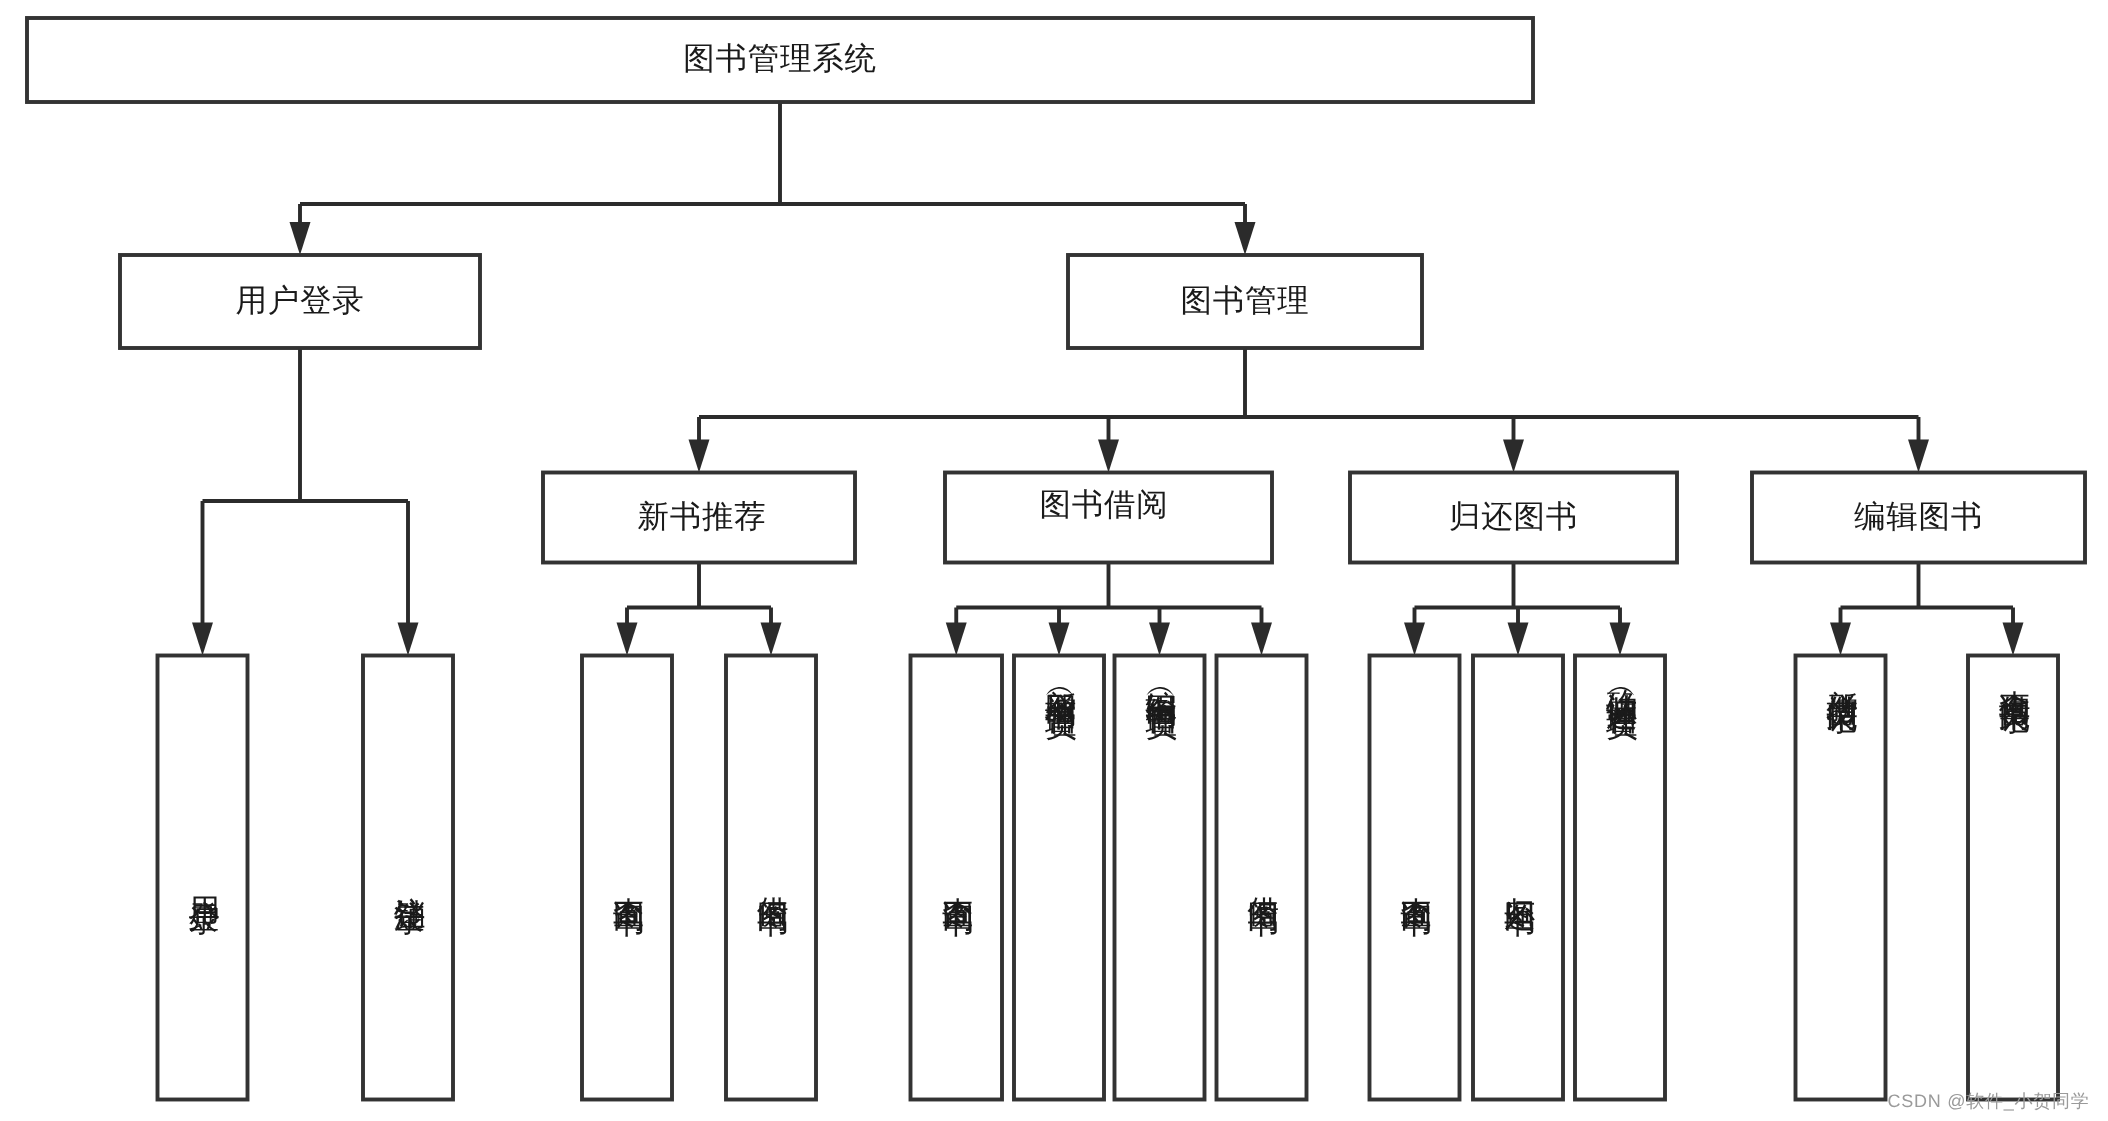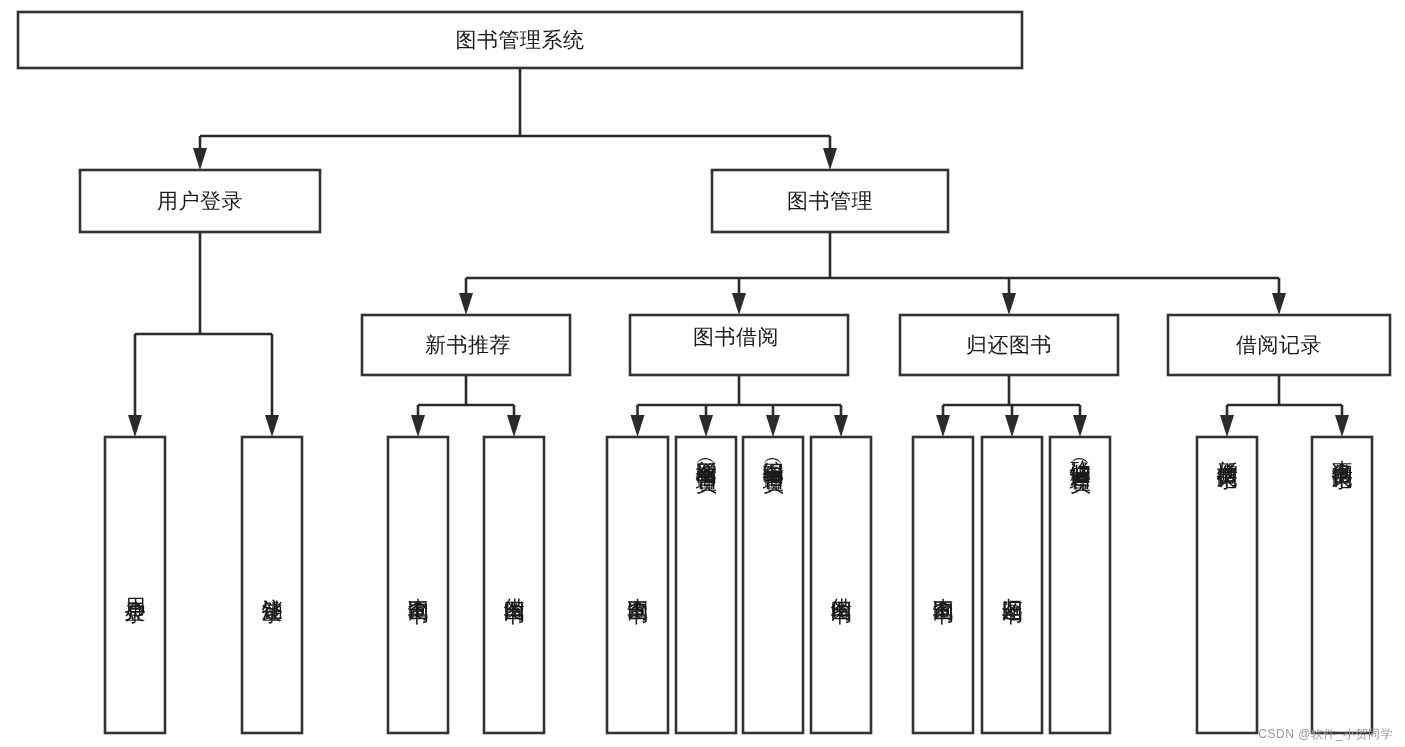--- a/index.html
+++ b/index.html
@@ -164,21 +164,21 @@
 
   <div id="labels-layer">
       <div class="node-label horiz" style="left: 18px; top: 12px; width: 1004px; height: 56px;">图书管理系统</div>
       <div class="node-label horiz" style="left: 80px; top: 170px; width: 240px; height: 62px;">用户登录</div>
       <div class="node-label horiz" style="left: 712px; top: 170px; width: 236px; height: 62px;">图书管理</div>
       <div class="node-label vert centered" style="left: 105px; top: 437px; width: 60px; height: 296px;">用户登录</div>
       <div class="node-label vert centered" style="left: 242px; top: 437px; width: 60px; height: 296px;">注销登录</div>
       <div class="node-label horiz" style="left: 378px; top: 315px; width: 180px; height: 60px;">新书推荐</div>
       <div class="node-label horiz" style="left: 630px; top: 307px; width: 212px; height: 60px; border-radius: 26px;">图书借阅</div>
       <div class="node-label horiz" style="left: 900px; top: 315px; width: 218px; height: 60px;">归还图书</div>
-      <div class="node-label horiz" style="left: 1168px; top: 315px; width: 222px; height: 60px;">借阅记录</div>
+      <div class="node-label horiz" style="left: 1168px; top: 315px; width: 222px; height: 60px;">编辑图书</div>
       <div class="node-label vert centered" style="left: 388px; top: 437px; width: 60px; height: 296px;">查询图书</div>
       <div class="node-label vert centered" style="left: 484px; top: 437px; width: 60px; height: 296px;">借阅图书</div>
       <div class="node-label vert centered" style="left: 607px; top: 437px; width: 61px; height: 296px;">查询图书</div>
       <div class="node-label vert" style="left: 676px; top: 437px; width: 60px; height: 296px;">新增图书（管理员）</div>
       <div class="node-label vert" style="left: 743px; top: 437px; width: 60px; height: 296px;">编辑图书（管理员）</div>
       <div class="node-label vert centered" style="left: 811px; top: 437px; width: 60px; height: 296px;">借阅图书</div>
       <div class="node-label vert centered" style="left: 913px; top: 437px; width: 60px; height: 296px;">查询图书</div>
       <div class="node-label vert centered" style="left: 982px; top: 437px; width: 60px; height: 296px;">归还图书</div>
       <div class="node-label vert" style="left: 1050px; top: 437px; width: 60px; height: 296px;">确认归还（管理员）</div>
       <div class="node-label vert" style="left: 1197px; top: 437px; width: 60px; height: 296px;">新增借阅记录</div>

